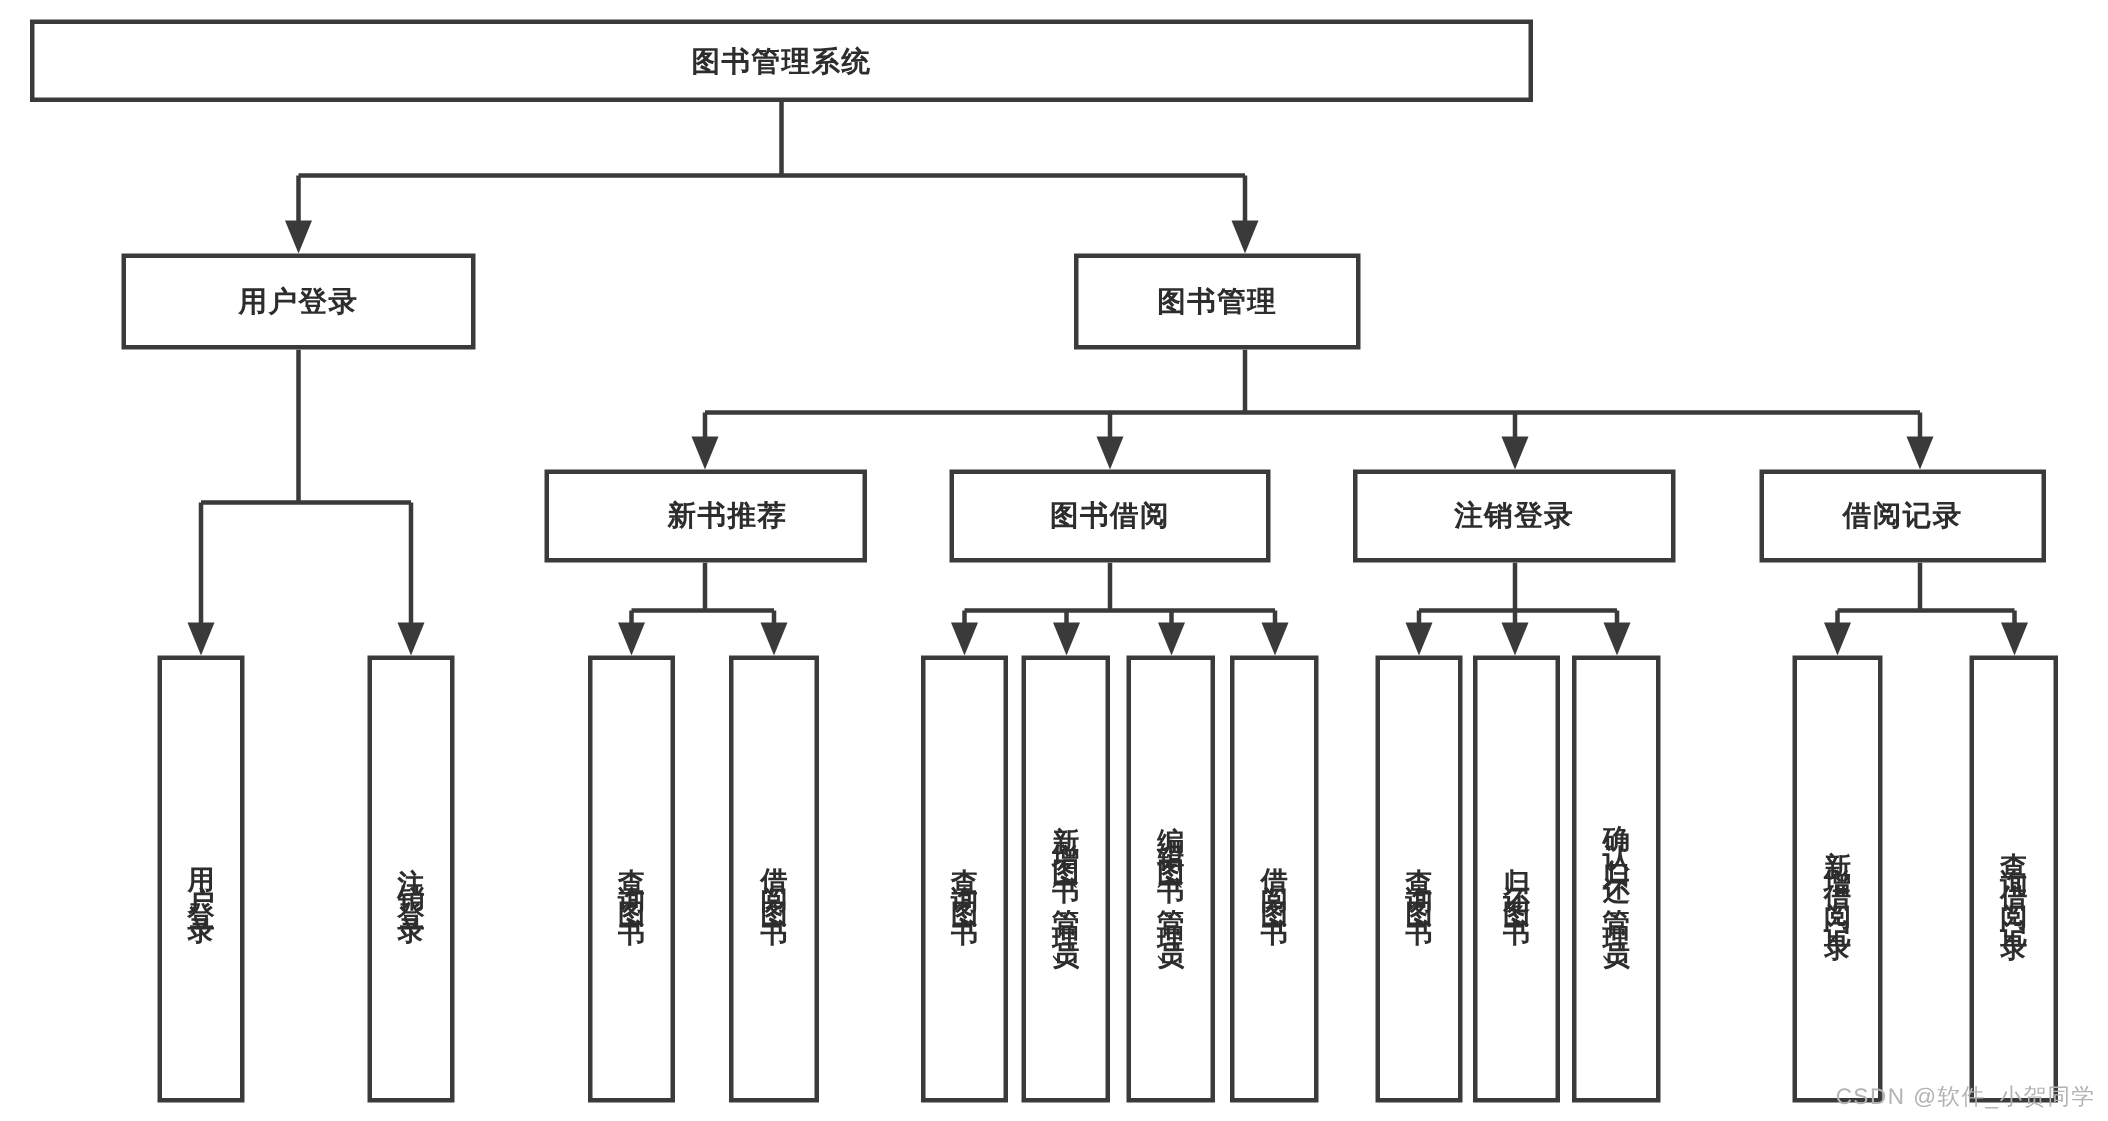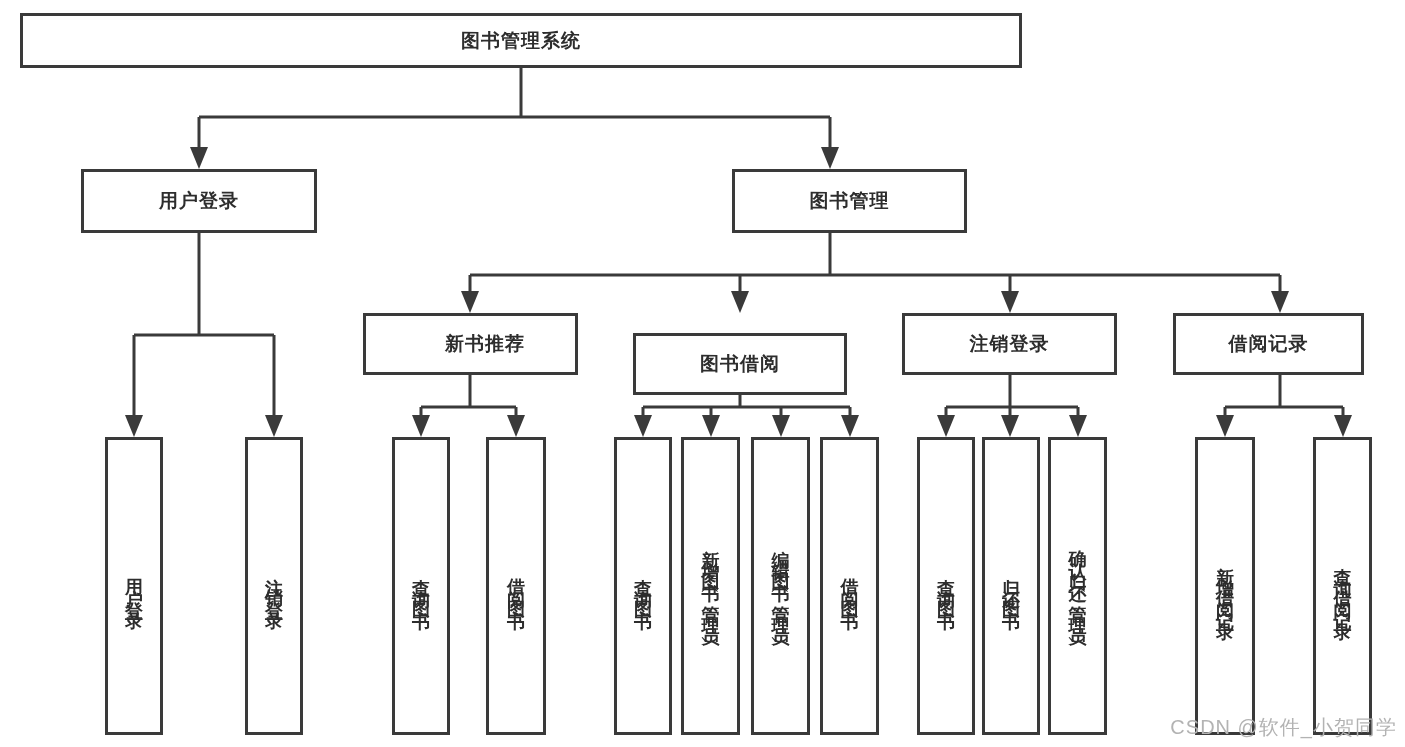--- a/index.html
+++ b/index.html
@@ -39,24 +39,24 @@
     text-orientation: mixed;
     font-size: 18px;
     line-height: 1;
     letter-spacing: 0.62em;
     white-space: nowrap;
   }
   
   .b-root   { left: 20px;  top: 13px;  width: 1002px; height: 55px; }
   
   .b-login  { left: 81px;  top: 169px; width: 236px; height: 64px; }
-  .b-mgmt   { left: 732px; top: 169px; width: 235px; height: 64px; }
+  .b-mgmt   { left: 716px; top: 169px; width: 191px; height: 64px; }
   
   .b-new    { left: 363px;  top: 313px; width: 215px; height: 62px; padding-left: 29px; }
-  .b-borrow { left: 633px;  top: 313px; width: 214px; height: 62px; margin-top: 20px; }
+  .b-borrow { left: 633px;  top: 313px; width: 214px; height: 62px; }
   .b-cur    { left: 902px;  top: 313px; width: 215px; height: 62px; }
   .b-rec    { left: 1173px; top: 313px; width: 191px; height: 62px; }
   
   .leaf { top: 437px; height: 298px; }
   .l1  { left: 105px;  width: 58px; }
   .l2  { left: 245px;  width: 58px; }
   .l3  { left: 392px;  width: 58px; }
   .l4  { left: 486px;  width: 60px; }
   .l5  { left: 614px;  width: 58px; }
   .l6  { left: 681px;  width: 59px; }
@@ -64,21 +64,21 @@
   .l8  { left: 820px;  width: 59px; }
   .l9  { left: 917px;  width: 58px; }
   .l10 { left: 982px;  width: 58px; }
   .l11 { left: 1048px; width: 59px; }
   .l12 { left: 1195px; width: 60px; }
   .l13 { left: 1313px; width: 59px; }
   .watermark {
     position: absolute;
     right: 8px;
     bottom: 6px;
-    font-size: 20px;
+    font-size: 15px;
     color: #b3b3b3;
     letter-spacing: 1px;
     z-index: 3;
     white-space: nowrap;
   }
 </style>
 </head>
 <body>
 
 <div class="stage">

